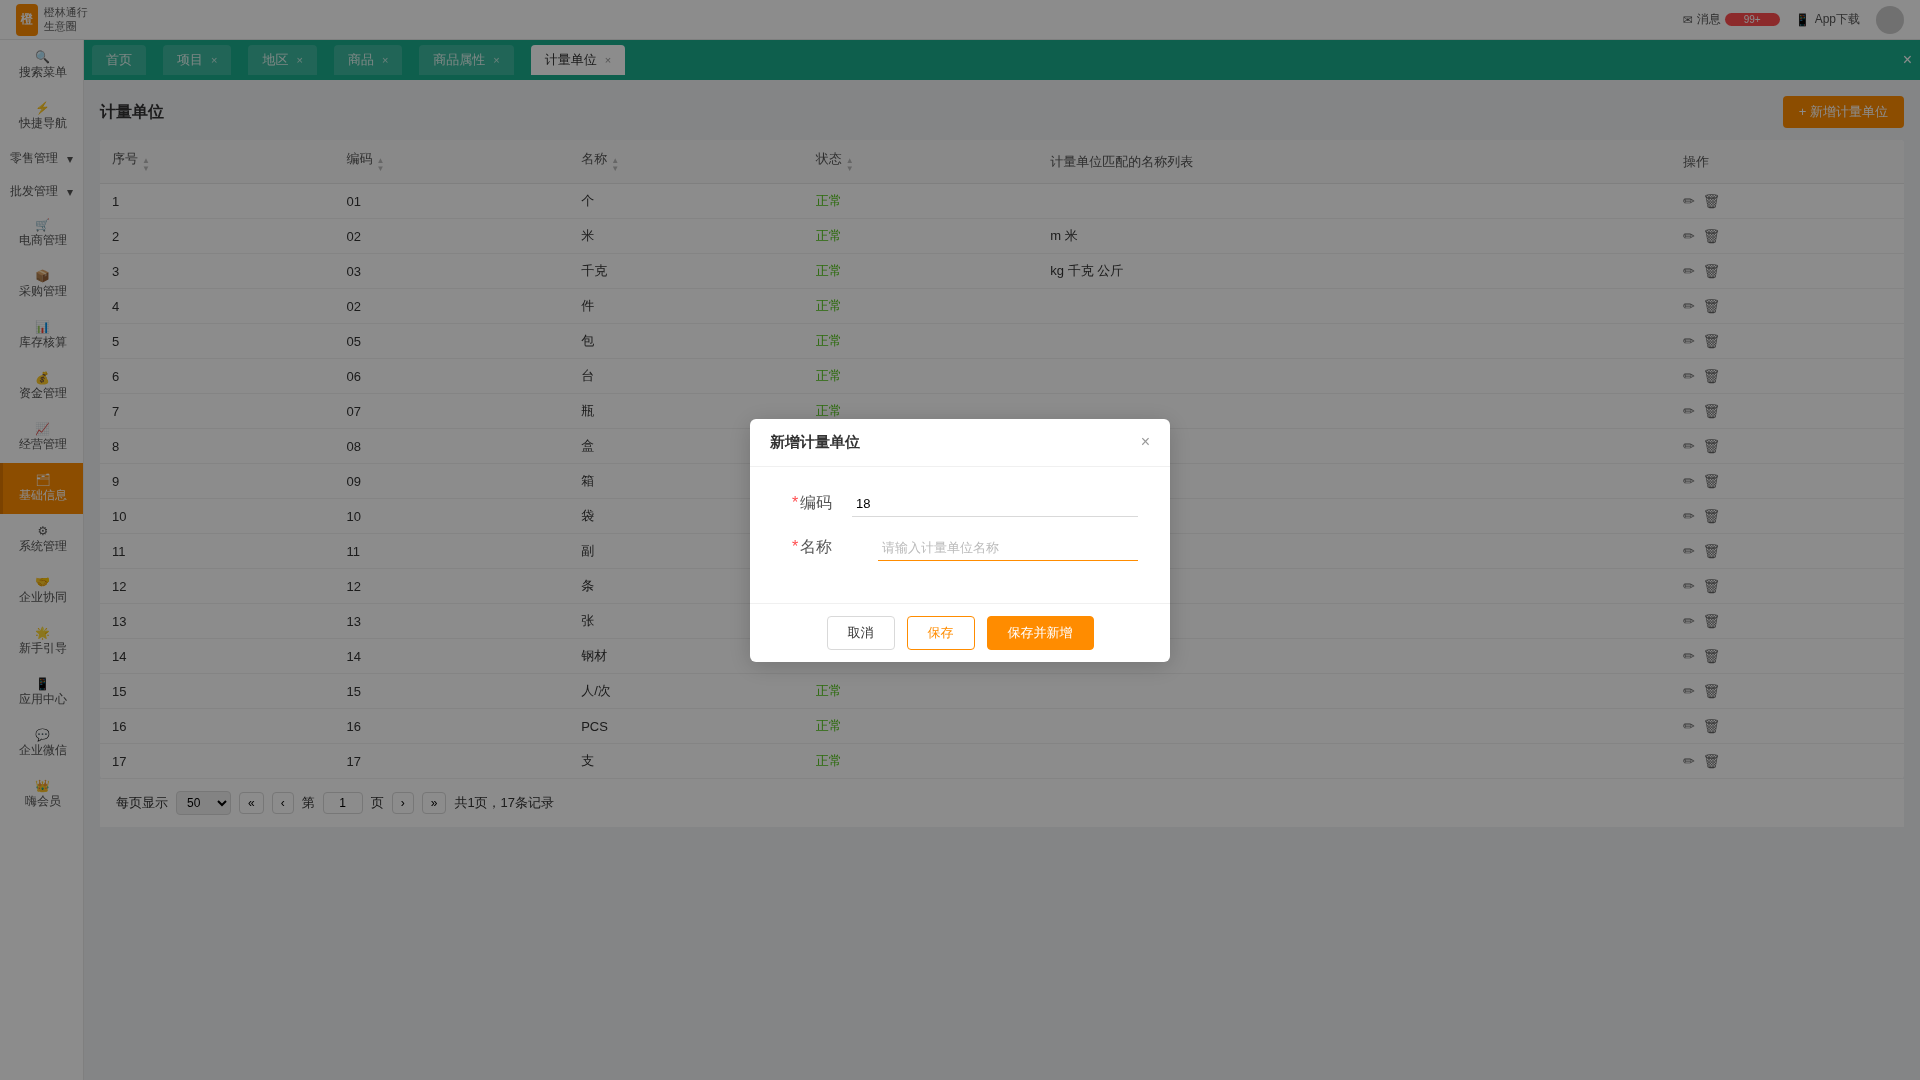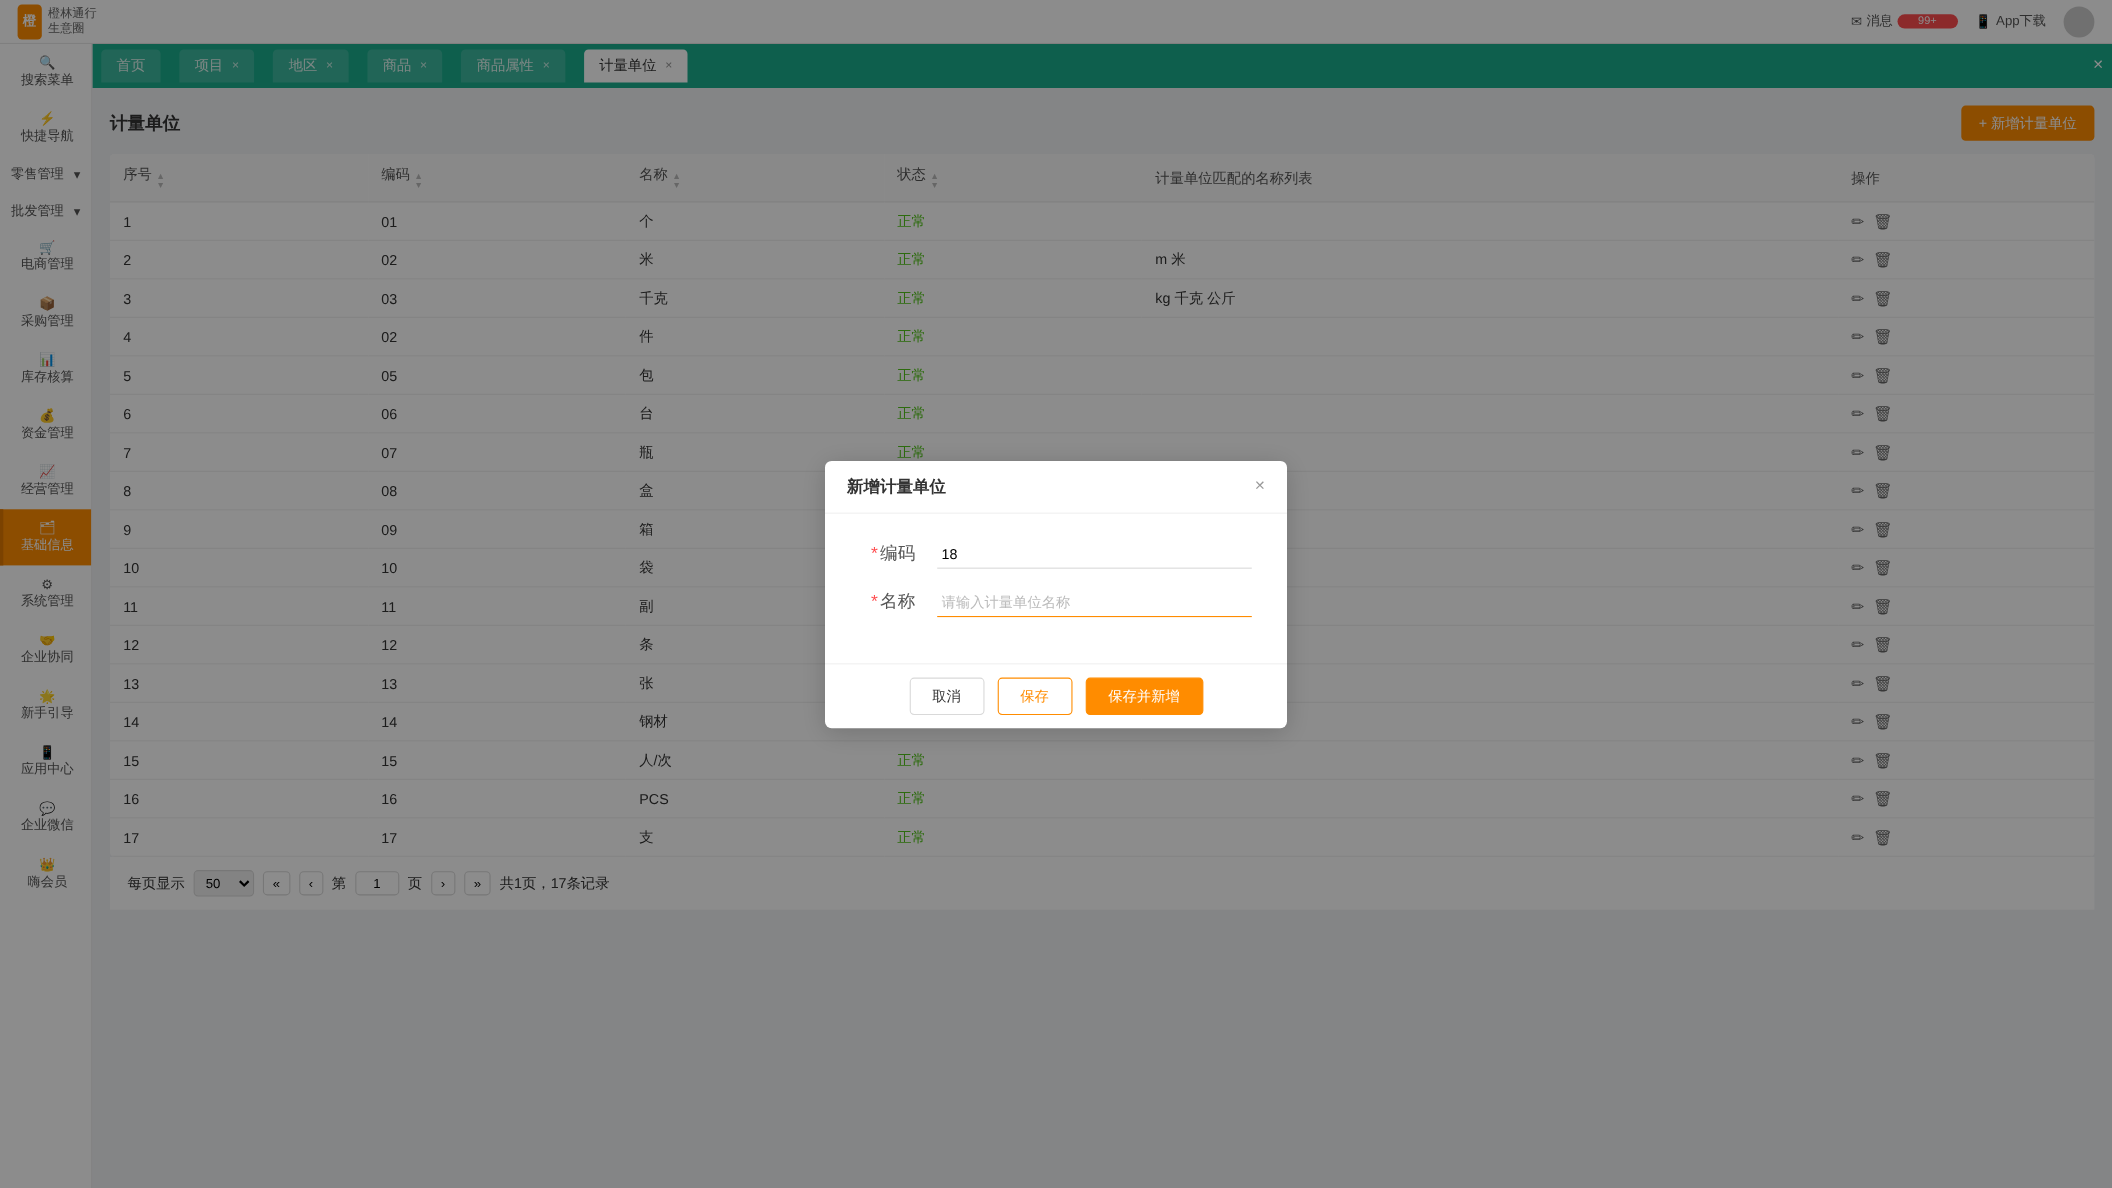--- a/index.html
+++ b/index.html
@@ -67,21 +67,21 @@
     
     .modal { background: #fff; border-radius: 6px; width: 420px; box-shadow: 0 4px 24px rgba(0,0,0,0.18); overflow: hidden; }
     .modal-header { padding: 14px 20px; border-bottom: 1px solid #f0f0f0; display: flex; align-items: center; justify-content: space-between; }
     .modal-title { font-size: 15px; font-weight: 600; color: #333; }
     .modal-close { cursor: pointer; color: #999; font-size: 16px; }
     .modal-body { padding: 24px 32px; }
     .form-row { display: flex; align-items: center; margin-bottom: 18px; }
     .form-label { width: 60px; text-align: center; font-size: 16px; color: #555; margin-right: 10px; flex-shrink: 0; }
     .form-label .required { color: #ff4d4f; margin-right: 2px; }
     .form-input { flex: 1; border: none; border-bottom: 1px solid #d9d9d9; padding: 5px 4px; font-size: 13px; outline: none; color: #000000; }
-    .form-input.highlight { border-bottom-color: #ff8c00; }
+    .form-input.highlight { border-bottom-color: #ff8c00; margin-left: 26px; }
     .form-input::placeholder { color: #bbb; }
     .modal-footer { padding: 12px 20px; display: flex; justify-content: center; gap: 12px; border-top: 1px solid #f0f0f0; }
     .btn-cancel { border: 1px solid #d9d9d9; background: #fff; color: #333; padding: 7px 20px; border-radius: 4px; cursor: pointer; font-size: 13px; }
     .btn-save { background: #fff; color: #ff8c00; border: 1px solid #ff8c00; padding: 7px 20px; border-radius: 4px; cursor: pointer; font-size: 13px; }
     .btn-save-new { background: #ff8c00; color: #fff; border: 1px solid #ff8c00; padding: 7px 20px; border-radius: 4px; cursor: pointer; font-size: 13px; }
   </style>
 </head>
 <body>
 
 <div class="top-bar">

